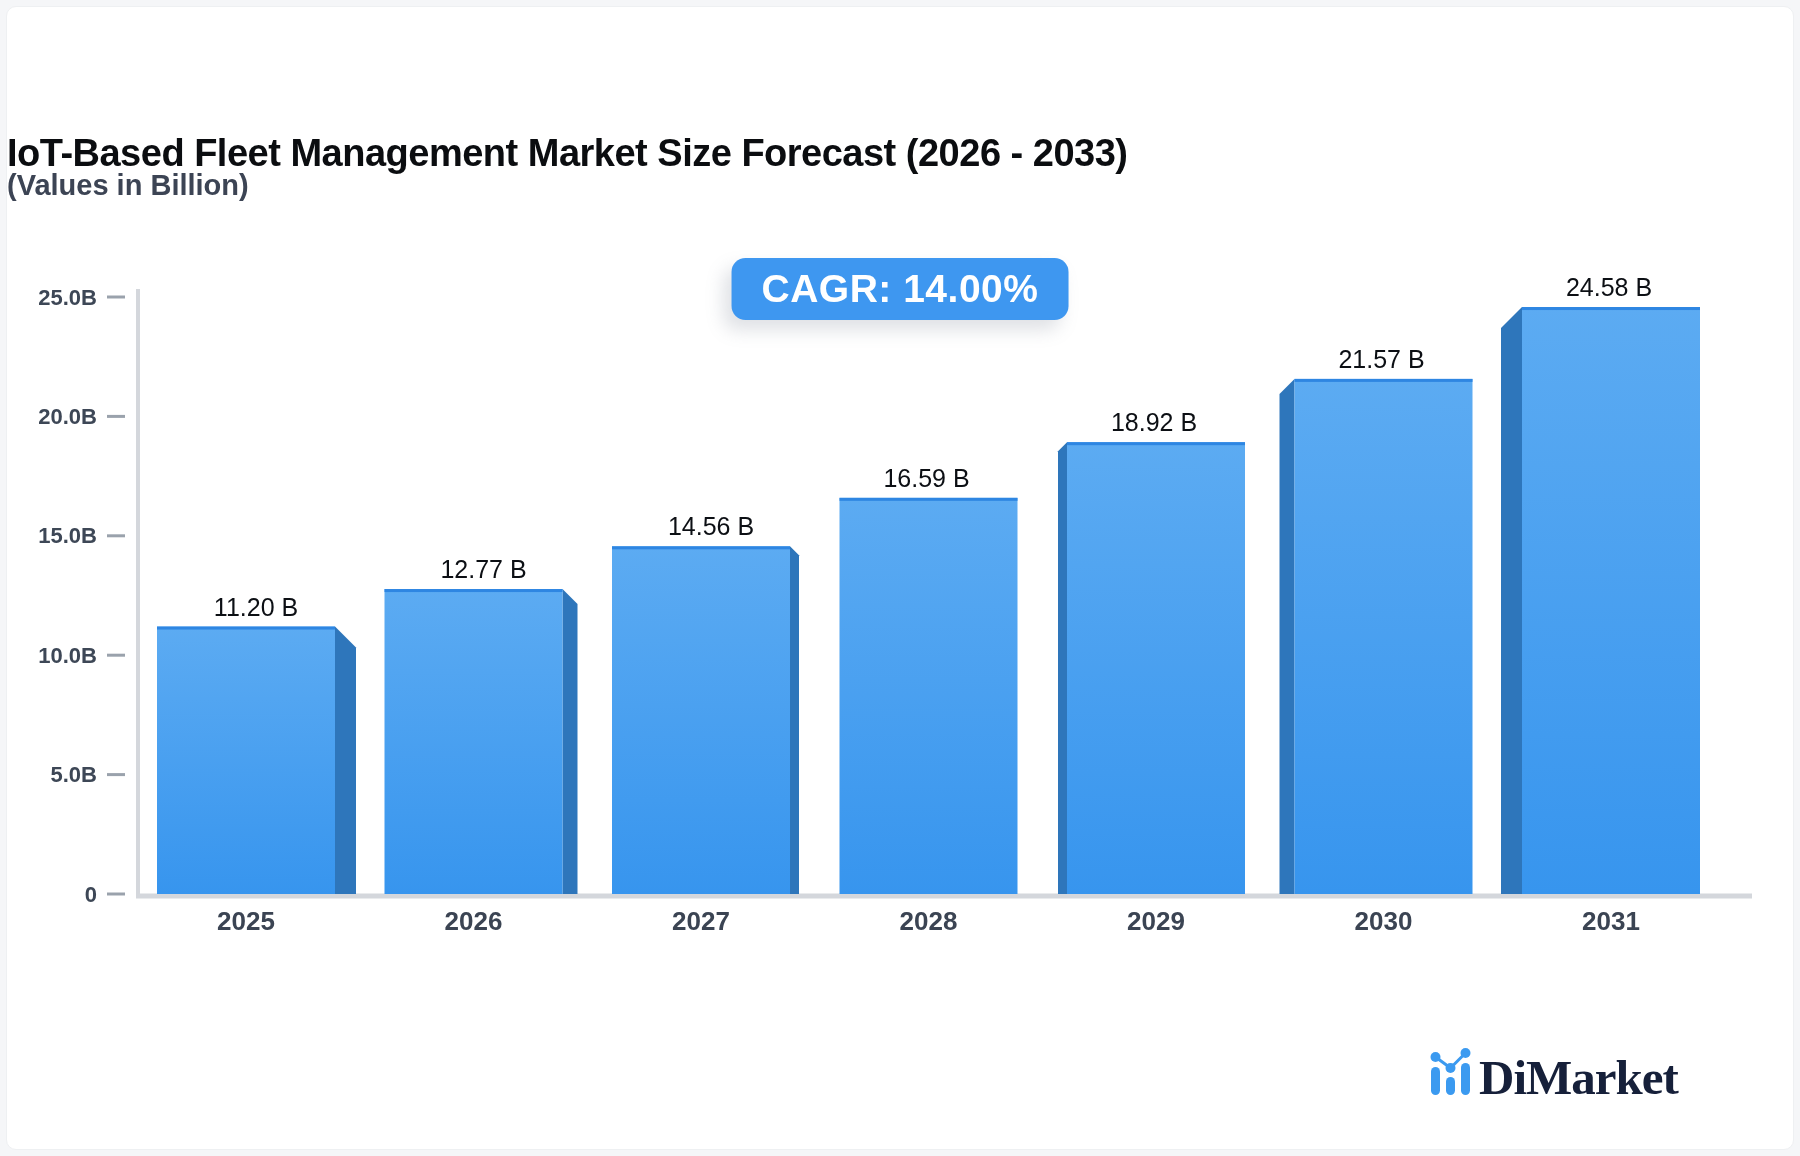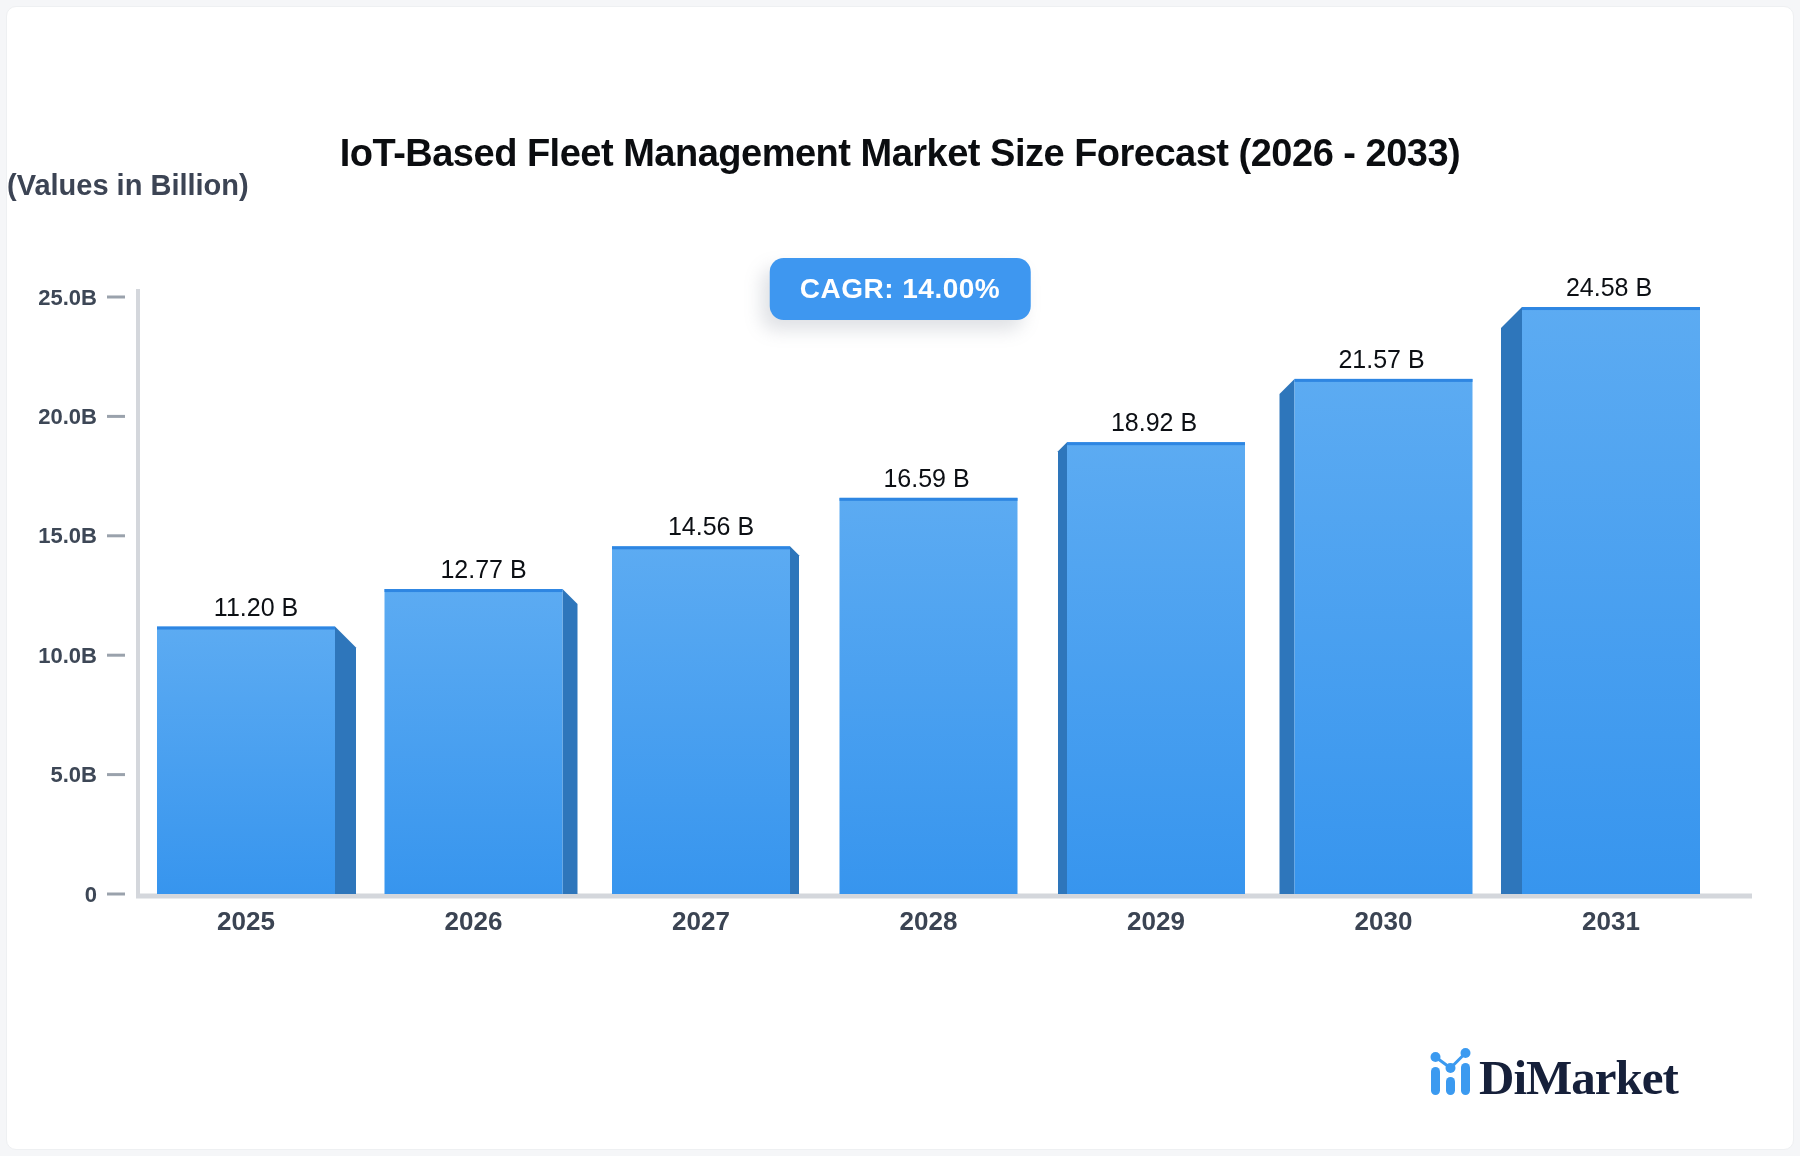--- a/index.html
+++ b/index.html
@@ -8,34 +8,33 @@
     background:#f5f6f8;
     font-family:"Liberation Sans", sans-serif;
     -webkit-font-smoothing:antialiased;
   }
   .card{
     position:absolute;left:6px;top:6px;right:6px;bottom:6px;
     background:#ffffff;border-radius:10px;border:1px solid #eef0f2;
   }
   .chart-title{
     position:absolute;left:0;right:0;top:99px;
-    text-align:center;
     font-size:38px;font-weight:800;color:#0b0d10;
     letter-spacing:-0.5px;line-height:44px;
   }
   .chart-subtitle{
     position:absolute;left:0;right:0;top:160px;
     text-align:left;
     font-size:29px;font-weight:700;color:#3c4454;
     line-height:36px;
   }
   .cagr-badge{
     position:absolute;top:251px;left:50%;transform:translateX(-50%);
     background:#3e97f0;color:#ffffff;
-    font-size:28px;font-weight:700;letter-spacing:0.5px;
+    font-size:39px;font-weight:700;letter-spacing:0.5px;
     height:62px;line-height:62px;padding:0 30px;border-radius:14px;
     box-shadow:-8px 10px 18px rgba(110,120,135,0.22);
     white-space:nowrap;
     text-align:right;
   }
   svg text{font-family:"Liberation Sans", sans-serif;}
   .brand-text{font-family:"Liberation Serif", serif;font-weight:700;}
 </style>
 </head>
 <body>

